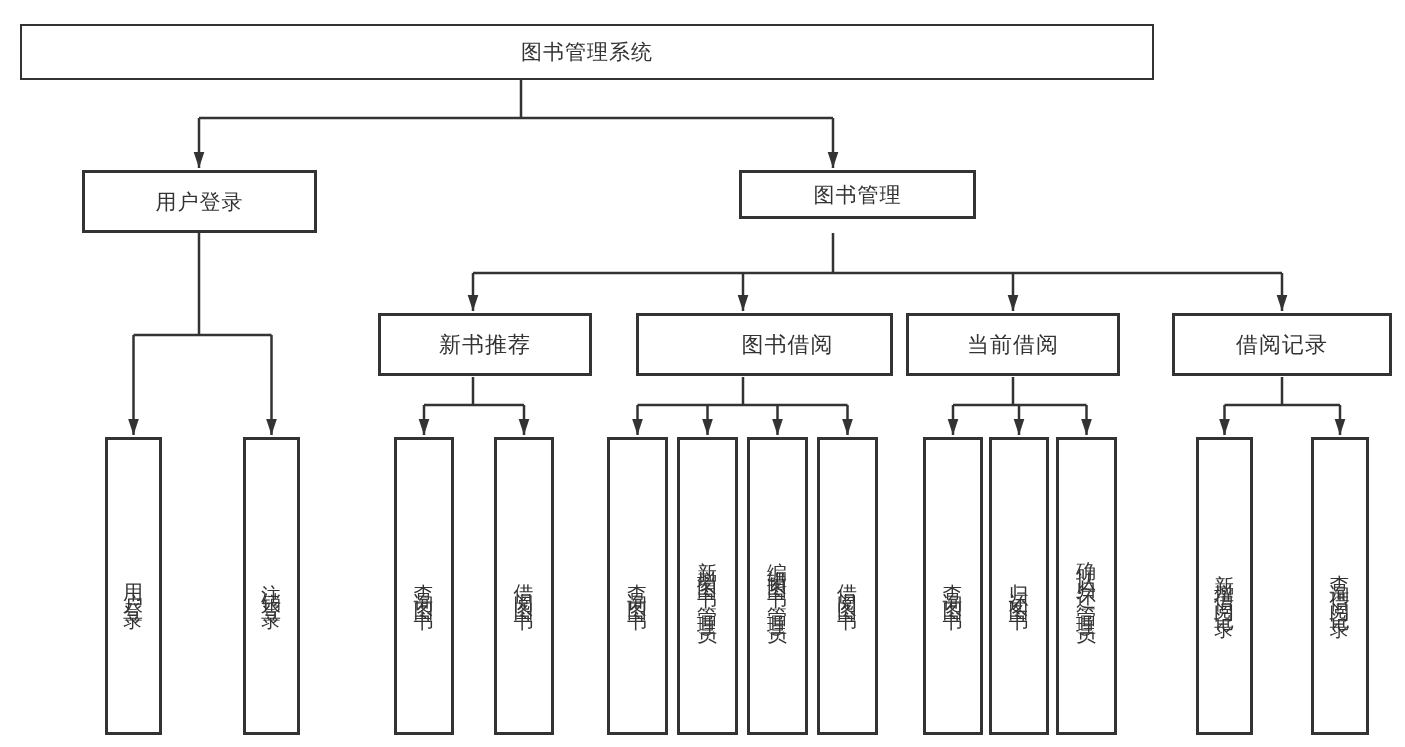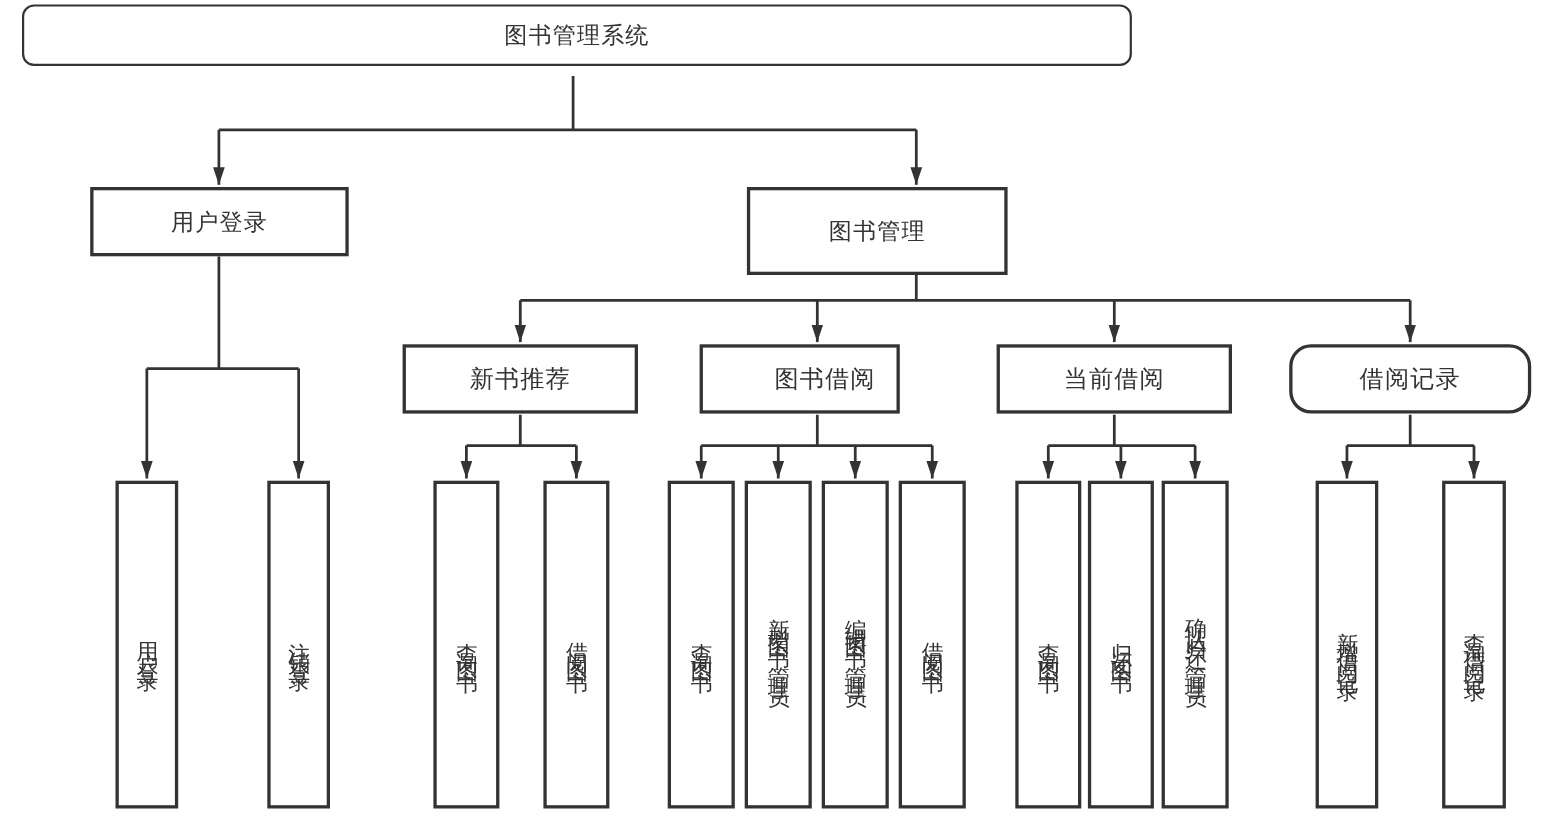--- a/index.html
+++ b/index.html
@@ -77,29 +77,29 @@
       <line x1="777.5" y1="405" x2="777.5" y2="435" marker-end="url(#arrow)"></line>
       <line x1="847.5" y1="405" x2="847.5" y2="435" marker-end="url(#arrow)"></line>
       <line x1="953" y1="405" x2="953" y2="435" marker-end="url(#arrow)"></line>
       <line x1="1019" y1="405" x2="1019" y2="435" marker-end="url(#arrow)"></line>
       <line x1="1086.5" y1="405" x2="1086.5" y2="435" marker-end="url(#arrow)"></line>
       <line x1="1224.5" y1="405" x2="1224.5" y2="435" marker-end="url(#arrow)"></line>
       <line x1="1340" y1="405" x2="1340" y2="435" marker-end="url(#arrow)"></line>
     </g>
   </svg>
 
-  <div class="box root-box" style="left:20px;top:4px;width:1009px;height:56px;border-radius:11px;">图书管理系统</div>
+  <div class="box root-box" style="left:20px;top:24px;width:1134px;height:56px;">图书管理系统</div>
 
   <div class="box lvl2-box" style="left:82px;top:170px;width:235px;height:63px;">用户登录</div>
-  <div class="box lvl2-box" style="left:679px;top:170px;width:237px;height:80px;">图书管理</div>
+  <div class="box lvl2-box" style="left:739px;top:170px;width:237px;height:49px;">图书管理</div>
 
-  <div class="box lvl3-box" style="left:366px;top:313px;width:214px;height:63px;">新书推荐</div>
-  <div class="box lvl3-box" style="left:636px;top:313px;width:182px;height:63px;padding-left:46px;">图书借阅</div>
+  <div class="box lvl3-box" style="left:378px;top:313px;width:214px;height:63px;">新书推荐</div>
+  <div class="box lvl3-box" style="left:636px;top:313px;width:257px;height:63px;padding-left:46px;">图书借阅</div>
   <div class="box lvl3-box" style="left:906px;top:313px;width:214px;height:63px;font-family:Liberation Mono, monospace;">当前借阅</div>
-  <div class="box lvl3-box" style="left:1172px;top:313px;width:220px;height:63px;border-radius:20px;">借阅记录</div>
+  <div class="box lvl3-box" style="left:1172px;top:313px;width:220px;height:63px;">借阅记录</div>
 
   <div class="box leaf-box" style="left:105px;top:437px;width:57px;height:298px;">用户登录</div>
   <div class="box leaf-box" style="left:243px;top:437px;width:57px;height:298px;">注销登录</div>
 
   <div class="box leaf-box" style="left:394px;top:437px;width:60px;height:298px;">查询图书</div>
   <div class="box leaf-box" style="left:494px;top:437px;width:60px;height:298px;">借阅图书</div>
 
   <div class="box leaf-box" style="left:607px;top:437px;width:61px;height:298px;">查询图书</div>
   <div class="box leaf-box" style="left:677px;top:437px;width:61px;height:298px;">新增图书（管理员）</div>
   <div class="box leaf-box" style="left:747px;top:437px;width:61px;height:298px;">编辑图书（管理员）</div>

